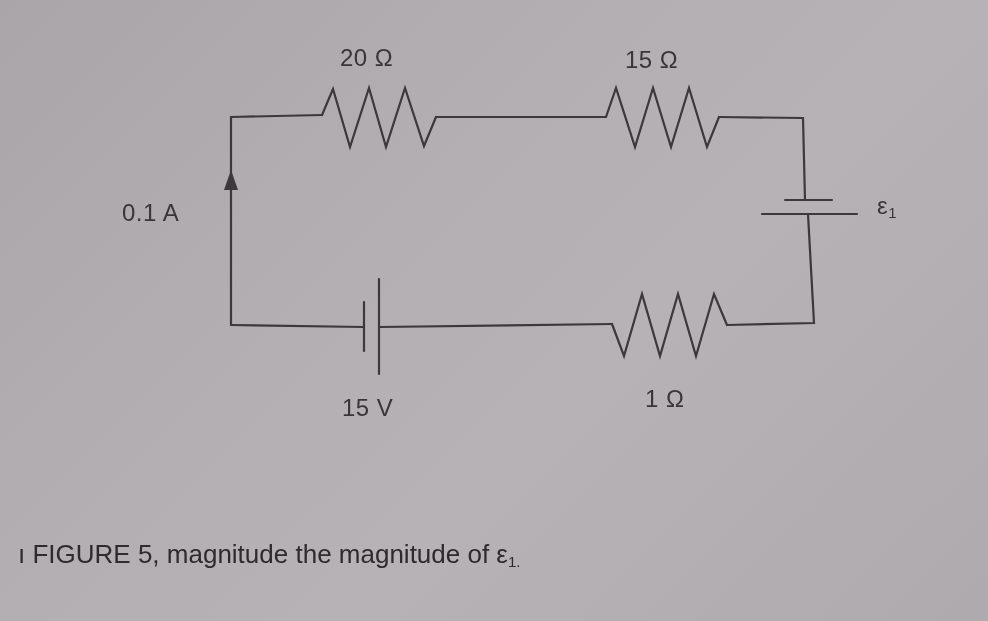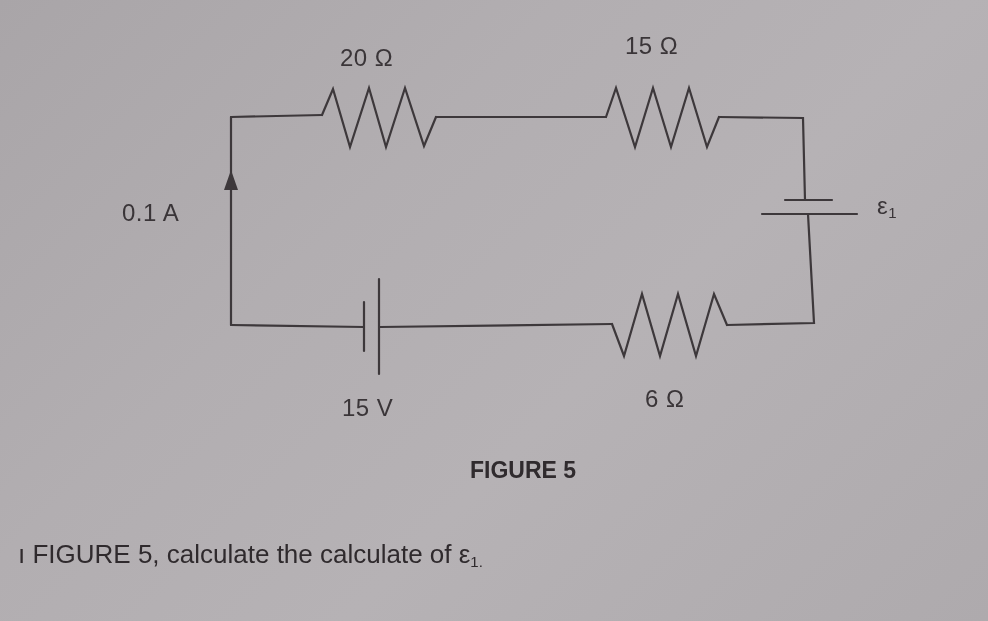--- a/index.html
+++ b/index.html
@@ -83,31 +83,30 @@
       <path d="M364 302 L364 351"></path>
 
       <path d="M364 327 L231 325"></path>
     </g>
 
     <polygon points="231,170 224,190 238,190" fill="#3d383b"></polygon>
   </svg>
 
   <div class="label" style="left:340px; top:44px;">20 Ω</div>
 
-  <div class="label" style="left:625px; top:32px;">15 Ω</div>
+  <div class="label" style="left:625px; top:46px;">15 Ω</div>
 
   <div class="label" style="left:877px; top:192px;">
     <span>ε</span><span class="sub">1</span>
   </div>
 
   <div class="label" style="left:122px; top:199px;">0.1 A</div>
 
   <div class="label" style="left:342px; top:394px;">15 V</div>
 
-  <div class="label" style="left:645px; top:385px;">6 Ω</div>
+  <div class="label" style="left:645px; top:385px;">1 Ω</div>
 
-  <div class="fig-caption" style="left:470px; top:457px;">FIGURE 5</div>
 
   <div class="question" style="left:18px; top:539px;">
-    <span>ı FIGURE 5, calculate the calculate of </span><span>ε</span><span class="sub">1.</span>
+    <span>ı FIGURE 5, magnitude the magnitude of </span><span>ε</span><span class="sub">1.</span>
   </div>
 
 </div>
 
 </body></html>

